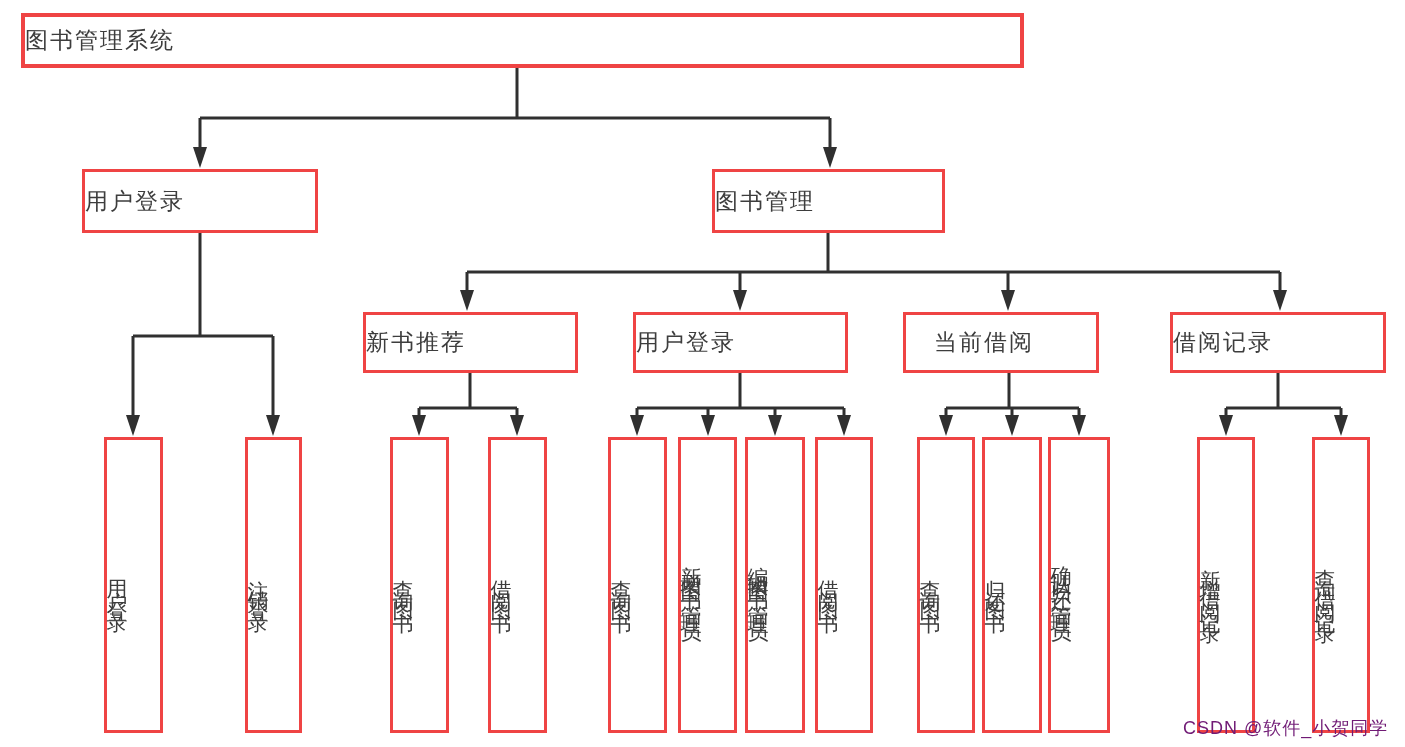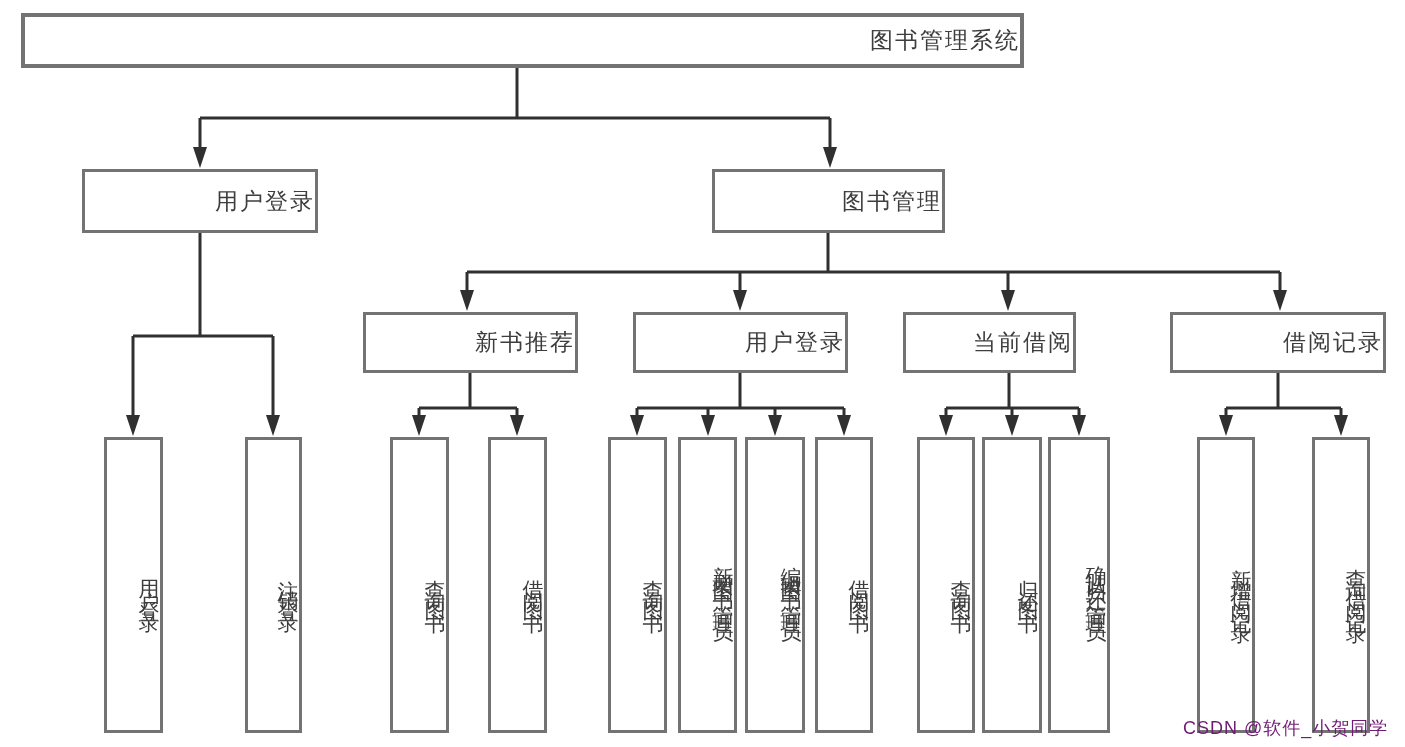--- a/index.html
+++ b/index.html
@@ -8,25 +8,25 @@
     background: #ffffff;
     font-family: "Liberation Sans", "DejaVu Sans", sans-serif;
     position: relative;
     overflow: hidden;
   }
   #canvas { position: absolute; left: 0; top: 0; width: 1405px; height: 747px; }
   #connectors { position: absolute; left: 0; top: 0; z-index: 1; pointer-events: none; }
   .node {
     position: absolute;
     background: #ffffff;
-    border: 3px solid #737373;
+    border: 3px solid #ef4444;
     box-sizing: border-box;
     display: flex;
     align-items: center;
-    justify-content: flex-end;
+    justify-content: flex-start;
     z-index: 2;
     color: #3d3d3d;
   }
   .hlabel {
     font-size: 23px;
     letter-spacing: 2px;
     white-space: nowrap;
     color: #3d3d3d;
   }
   .root { border-width: 4px; }
@@ -40,21 +40,21 @@
     color: #3d3d3d;
   }
   .leaf.long .vlabel { letter-spacing: 8px; }
 
   
   #node-root     { left: 21px;  top: 13px;  width: 1003px; height: 55px; }
   #node-branch-0 { left: 82px;  top: 169px; width: 236px;  height: 64px; }
   #node-branch-1 { left: 712px; top: 169px; width: 233px;  height: 64px; }
   #node-cat-0    { left: 363px; top: 312px; width: 215px;  height: 61px; }
   #node-cat-1    { left: 633px; top: 312px; width: 215px;  height: 61px; }
-  #node-cat-2    { left: 903px; top: 312px; width: 173px;  height: 61px; }
+  #node-cat-2    { left: 903px; top: 312px; width: 196px;  height: 61px; padding-left: 28px; }
   #node-cat-3    { left: 1170px;top: 312px; width: 216px;  height: 61px; }
   .leaf          { top: 437px;  height: 296px; }
   #leaf-0  { left: 104px;  width: 59px; }
   #leaf-1  { left: 245px;  width: 57px; }
   #leaf-2  { left: 390px;  width: 59px; }
   #leaf-3  { left: 488px;  width: 59px; }
   #leaf-4  { left: 608px;  width: 59px; }
   #leaf-5  { left: 678px;  width: 59px; }
   #leaf-6  { left: 745px;  width: 60px; }
   #leaf-7  { left: 815px;  width: 58px; }

